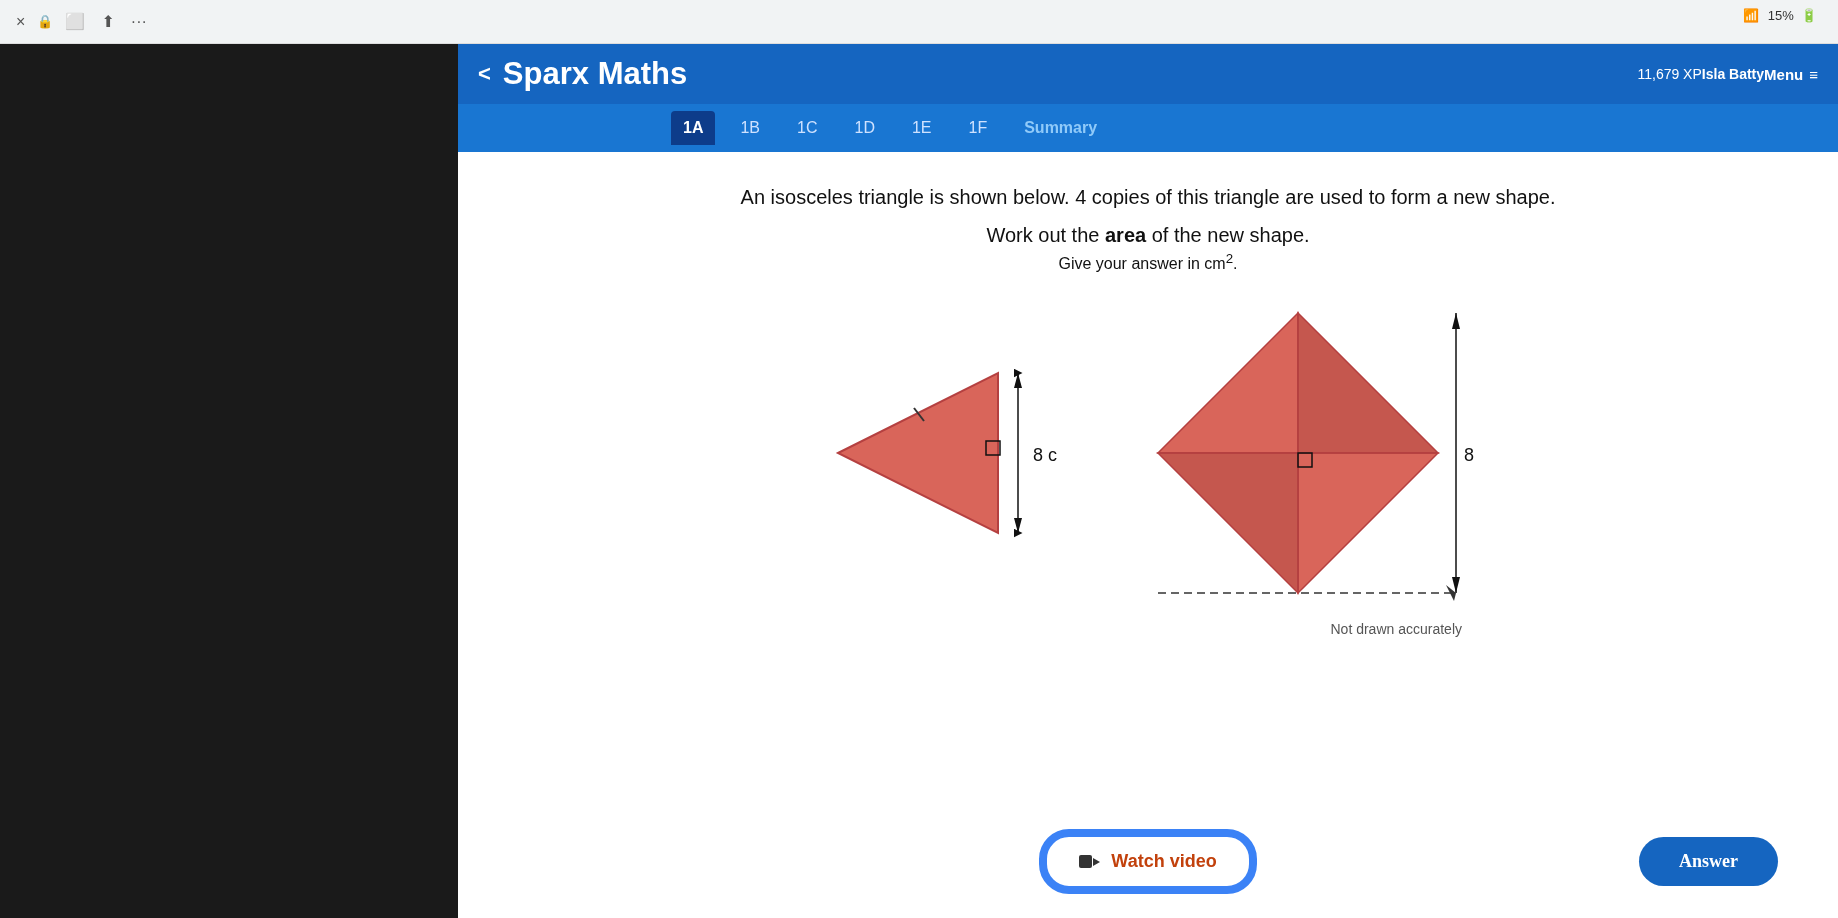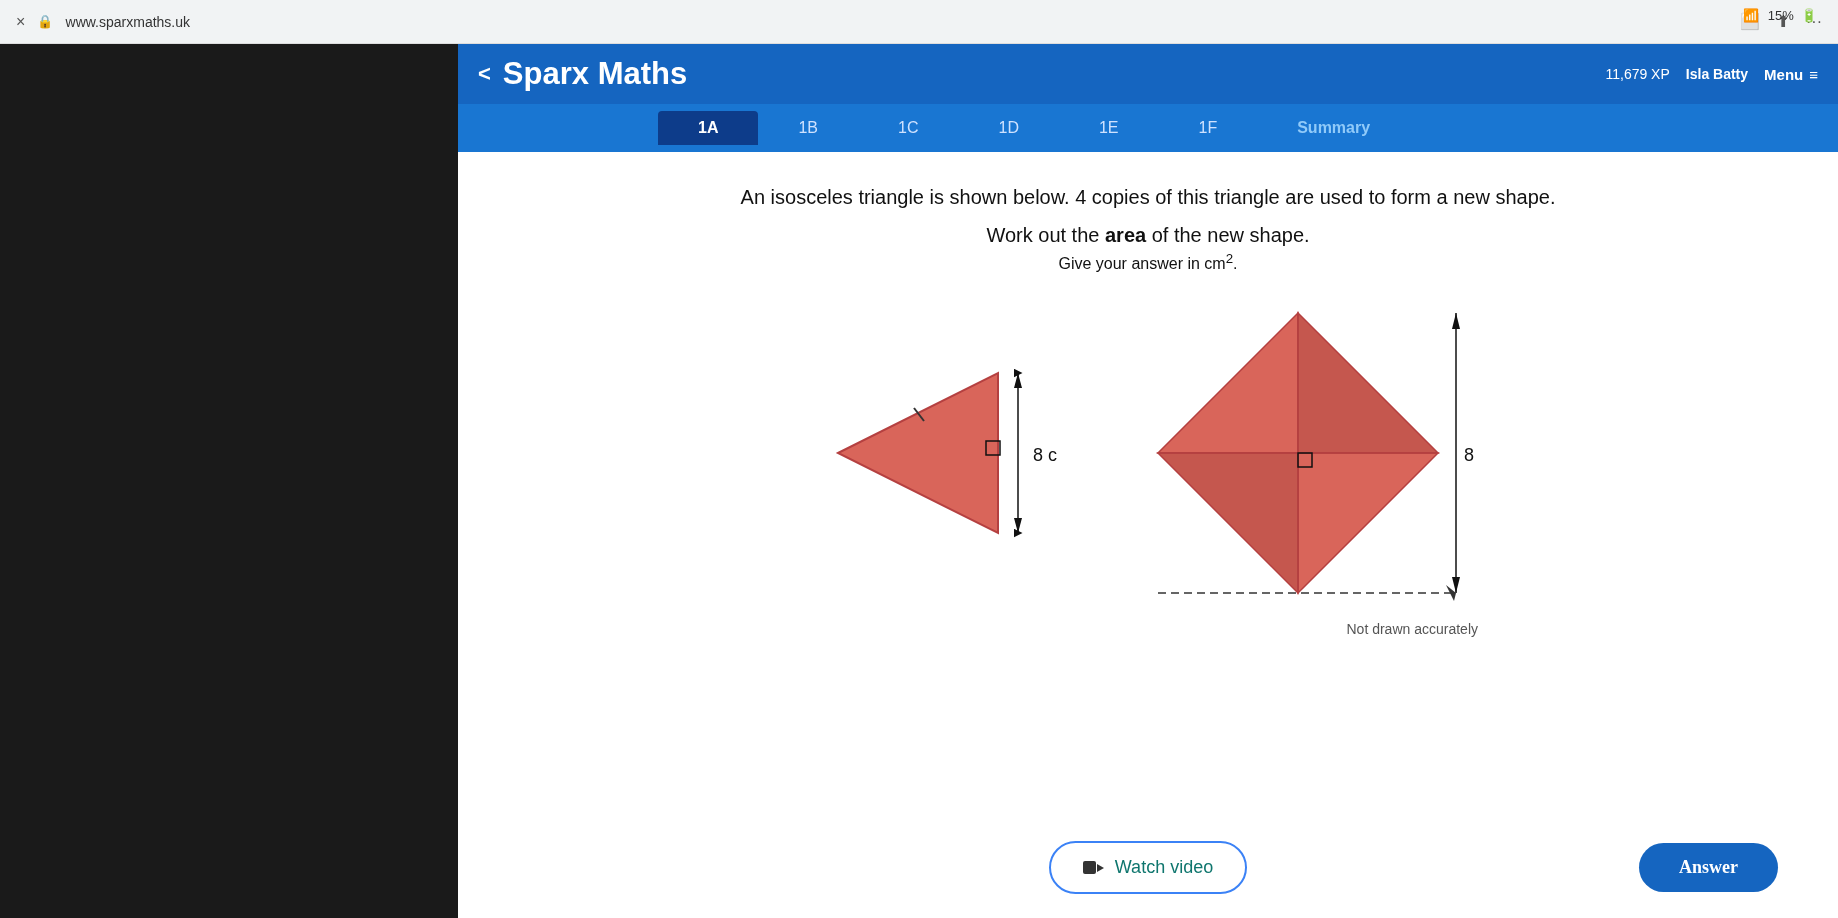--- a/index.html
+++ b/index.html
@@ -85,21 +85,21 @@
 
     .site-title {
       color: #fff;
       font-size: 31px;
       font-weight: 700;
     }
 
     .nav-right {
       display: flex;
       align-items: center;
-      gap: 16px;
+      gap: 0;
       color: #fff;
       font-size: 14px;
     }
 
     .xp-label {
       font-weight: 500;
     }
 
     .user-name {
       font-weight: 700;
@@ -117,26 +117,27 @@
     
     .tabs-row {
       background: #1976d2;
       display: flex;
       align-items: center;
       padding: 0 200px;
       height: 48px;
     }
 
     .tab {
-      padding: 8px 40px;
+      padding: 8px 12px;
       color: #cfe2ff;
       font-size: 16px;
       font-weight: 500;
       cursor: pointer;
       border-radius: 4px 4px 0 0;
+      margin-left: 13px;
     }
 
     .tab.active {
       background: #0d3c8a;
       color: #fff;
       font-weight: 700;
     }
 
     .tab.summary {
       color: #90caf9;
@@ -211,26 +212,26 @@
       bottom: 24px;
       left: 0;
       right: 0;
       display: flex;
       align-items: center;
       justify-content: center;
       gap: 0;
     }
 
     .watch-video-btn {
-      border: 2px solid #3b82f6;
+      border: 8px solid #3b82f6;
       border-radius: 30px;
       padding: 14px 32px;
       font-size: 18px;
-      font-weight: 400;
-      color: #0f766e;
+      font-weight: 700;
+      color: #c2410c;
       background: #fff;
       cursor: pointer;
       display: flex;
       align-items: center;
       gap: 10px;
     }
 
     .video-icon {
       display: inline-flex;
       align-items: center;
@@ -262,21 +263,20 @@
       gap: 8px;
       align-items: center;
     }
   </style>
 </head>
 <body>
 
 <div class="browser-bar">
   <span class="browser-close">×</span>
   <span class="lock-icon">🔒</span>
-  <span class="url-bar">www.sparxmaths.uk</span>
   <div class="status-right">
     <span>📶</span>
     <span>15%</span>
     <span>🔋</span>
   </div>
   <div class="browser-icons-right">
     <span>⬜</span>
     <span>⬆</span>
     <span>···</span>
   </div>
@@ -369,21 +369,21 @@
           <line x1="318" y1="20" x2="318" y2="300" stroke="#111" stroke-width="1.5"></line>
           <polygon points="318,20 314,36 322,36" fill="#111"></polygon>
           <polygon points="318,300 314,284 322,284" fill="#111"></polygon>
 
           <line x1="20" y1="300" x2="318" y2="300" stroke="#333" stroke-width="1.5" stroke-dasharray="8,5"></line>
 
           <polygon points="318,300 308,292 316,308" fill="#333"></polygon>
 
           <text x="326" y="168" font-size="18" fill="#111" font-family="Arial">8 cm</text>
         </svg>
-        <span class="not-drawn-text" style="position:absolute;bottom:-20px;right:0;font-size:14px;color:#555;">Not drawn accurately</span>
+        <span class="not-drawn-text" style="position:absolute;bottom:-20px;right:16px;font-size:14px;color:#555;">Not drawn accurately</span>
       </div>
 
     </div>
 
     <div class="bottom-bar">
       <button class="watch-video-btn">
         <span class="video-icon">
 
           <svg width="22" height="16" viewBox="0 0 22 16" fill="none">
             <rect x="0" y="1" width="13" height="13" rx="2" fill="#333"></rect>

